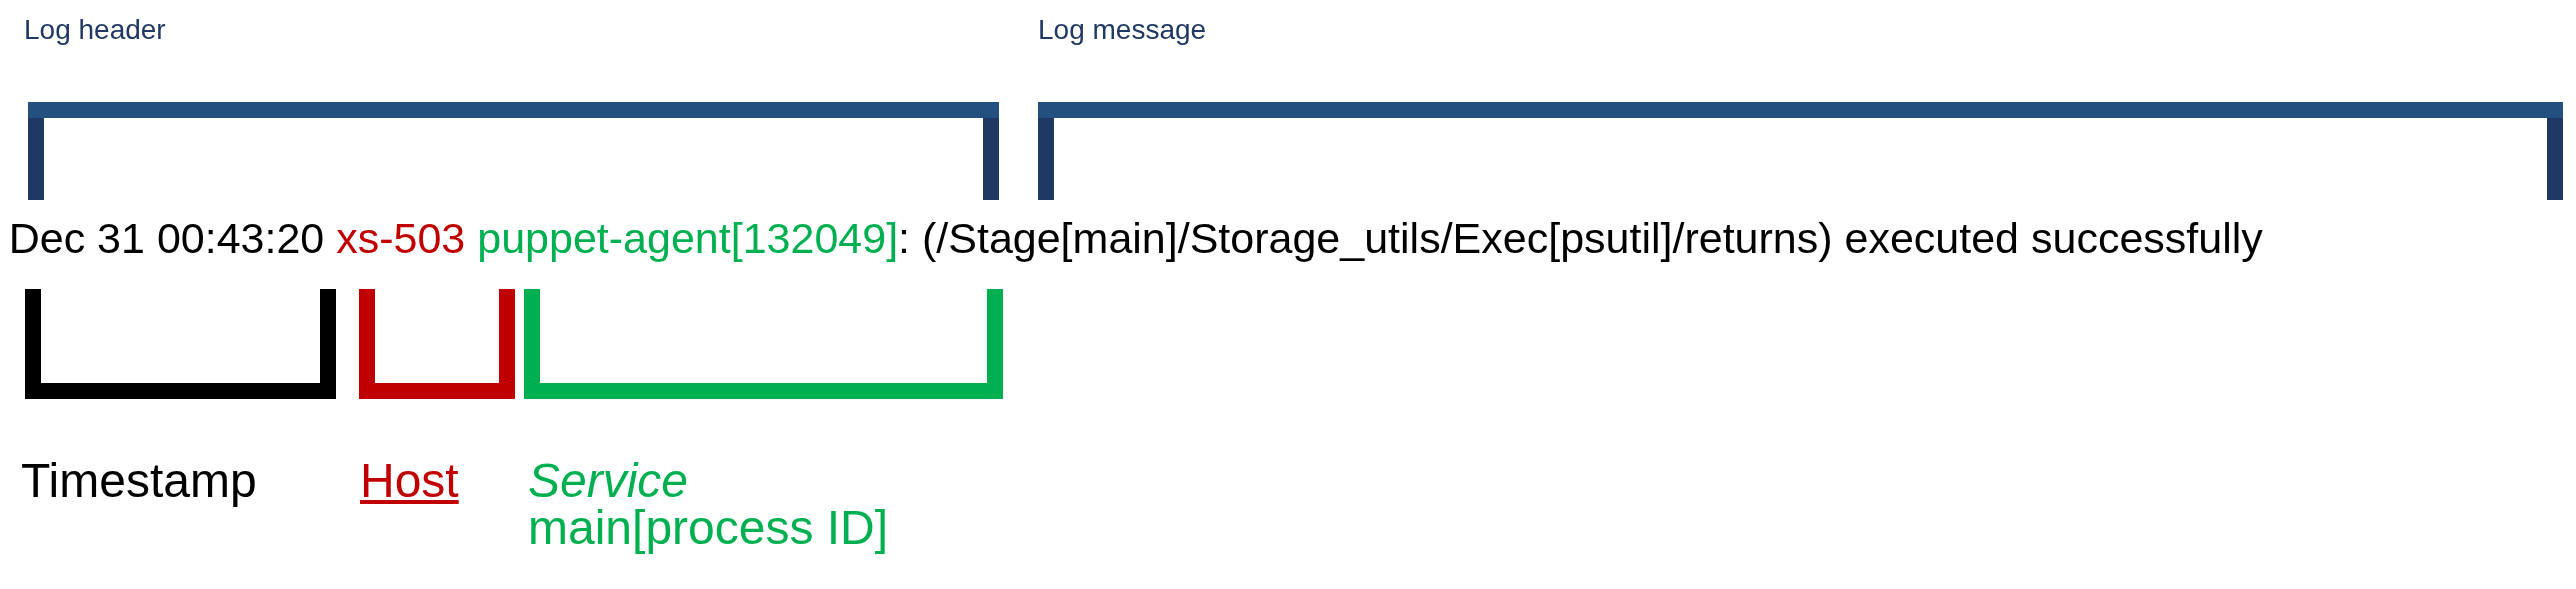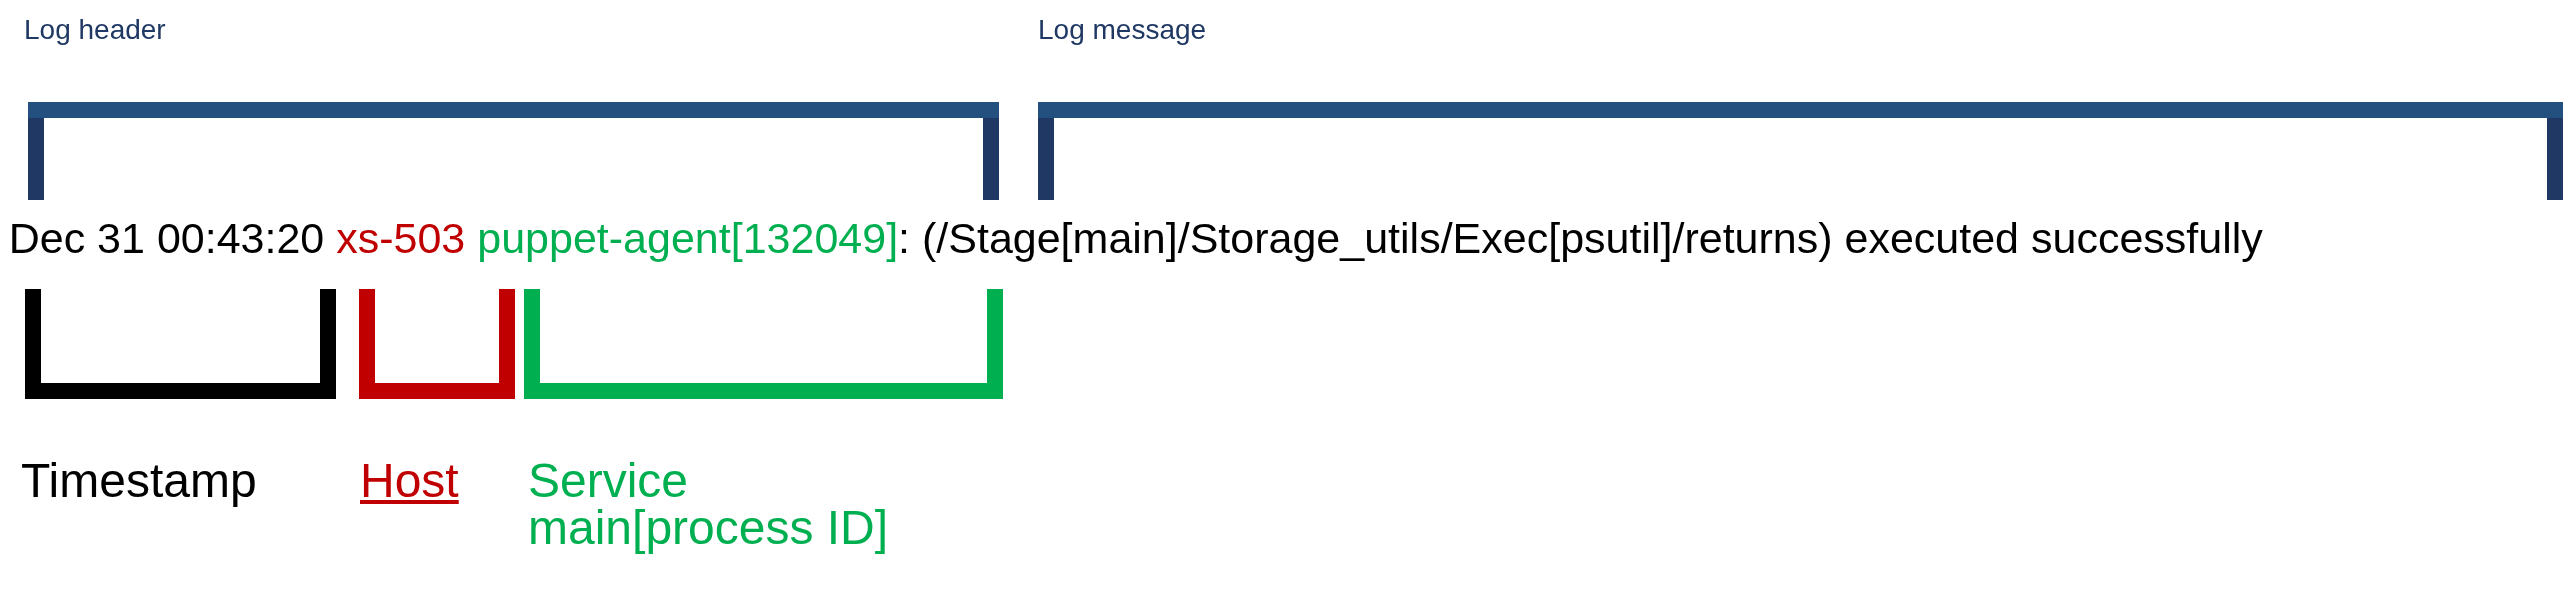--- a/index.html
+++ b/index.html
@@ -133,18 +133,18 @@
     <div class="leg l"></div>
     <div class="leg r"></div>
     <div class="bar"></div>
   </div>
 
   <div class="lbl-bot c-black" style="left:21px; top:457px;">Timestamp</div>
 
   <div class="lbl-bot c-red" style="left:360px; top:457px;text-decoration:underline;">Host</div>
 
   <div style="position:absolute; left:528px; top:457px;">
-    <div class="lbl-bot c-green" style="position:relative; left:0; top:0;">Service</div>
+    <div class="lbl-bot c-green" style="position:relative; left:0; top:0;font-style:italic;">Service</div>
     <div class="lbl-bot c-green" style="position:relative; left:0; top:0;">main[process ID]</div>
   </div>
 
 </div>
 
 
 </body></html>

